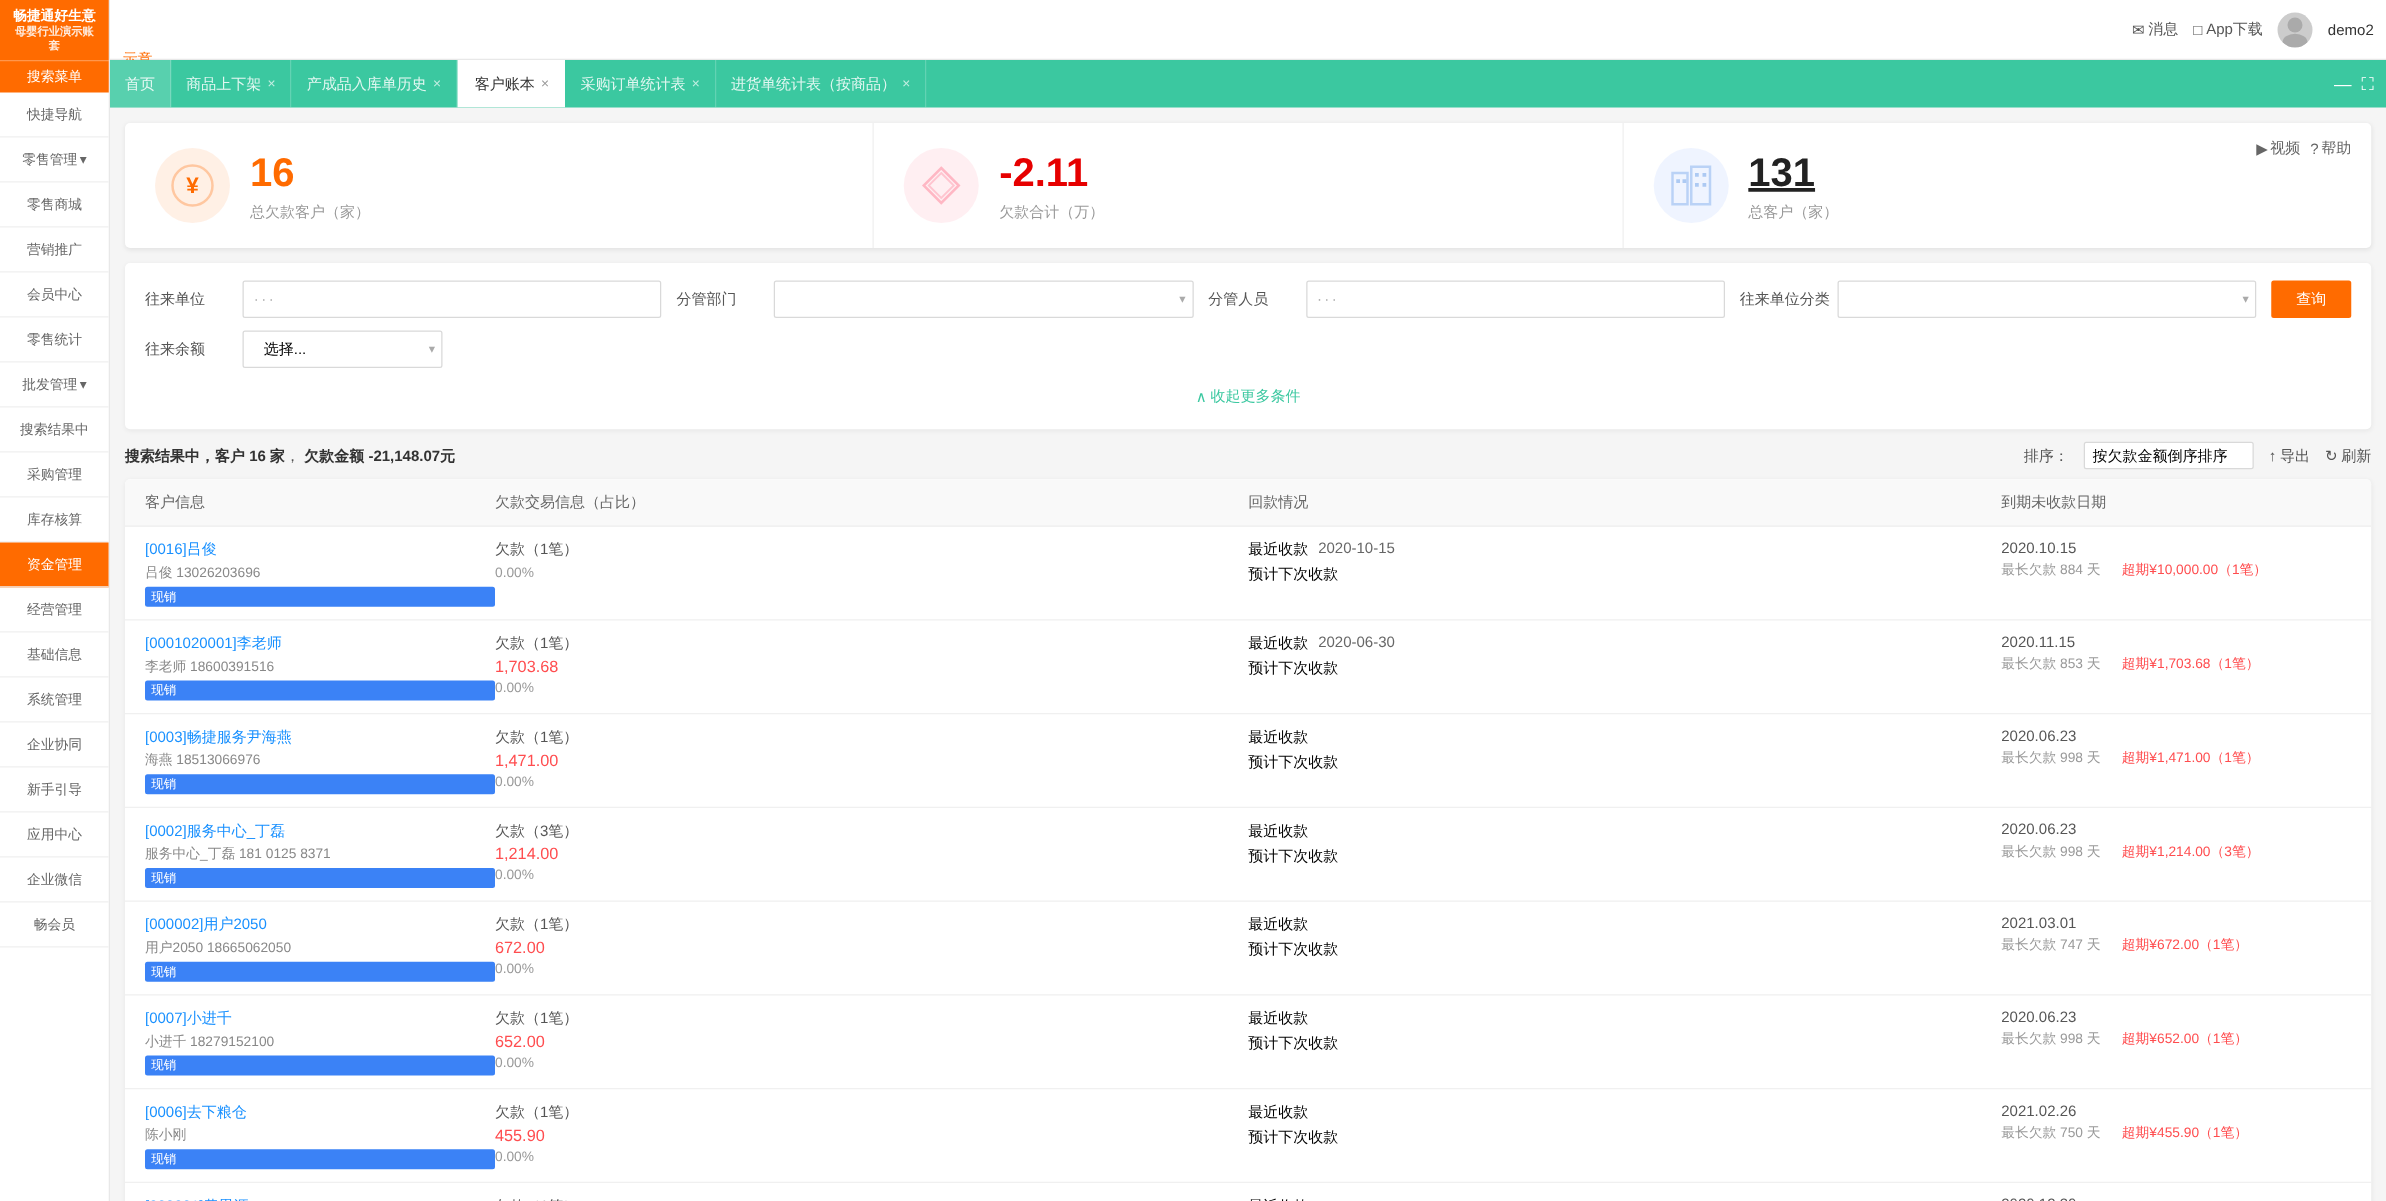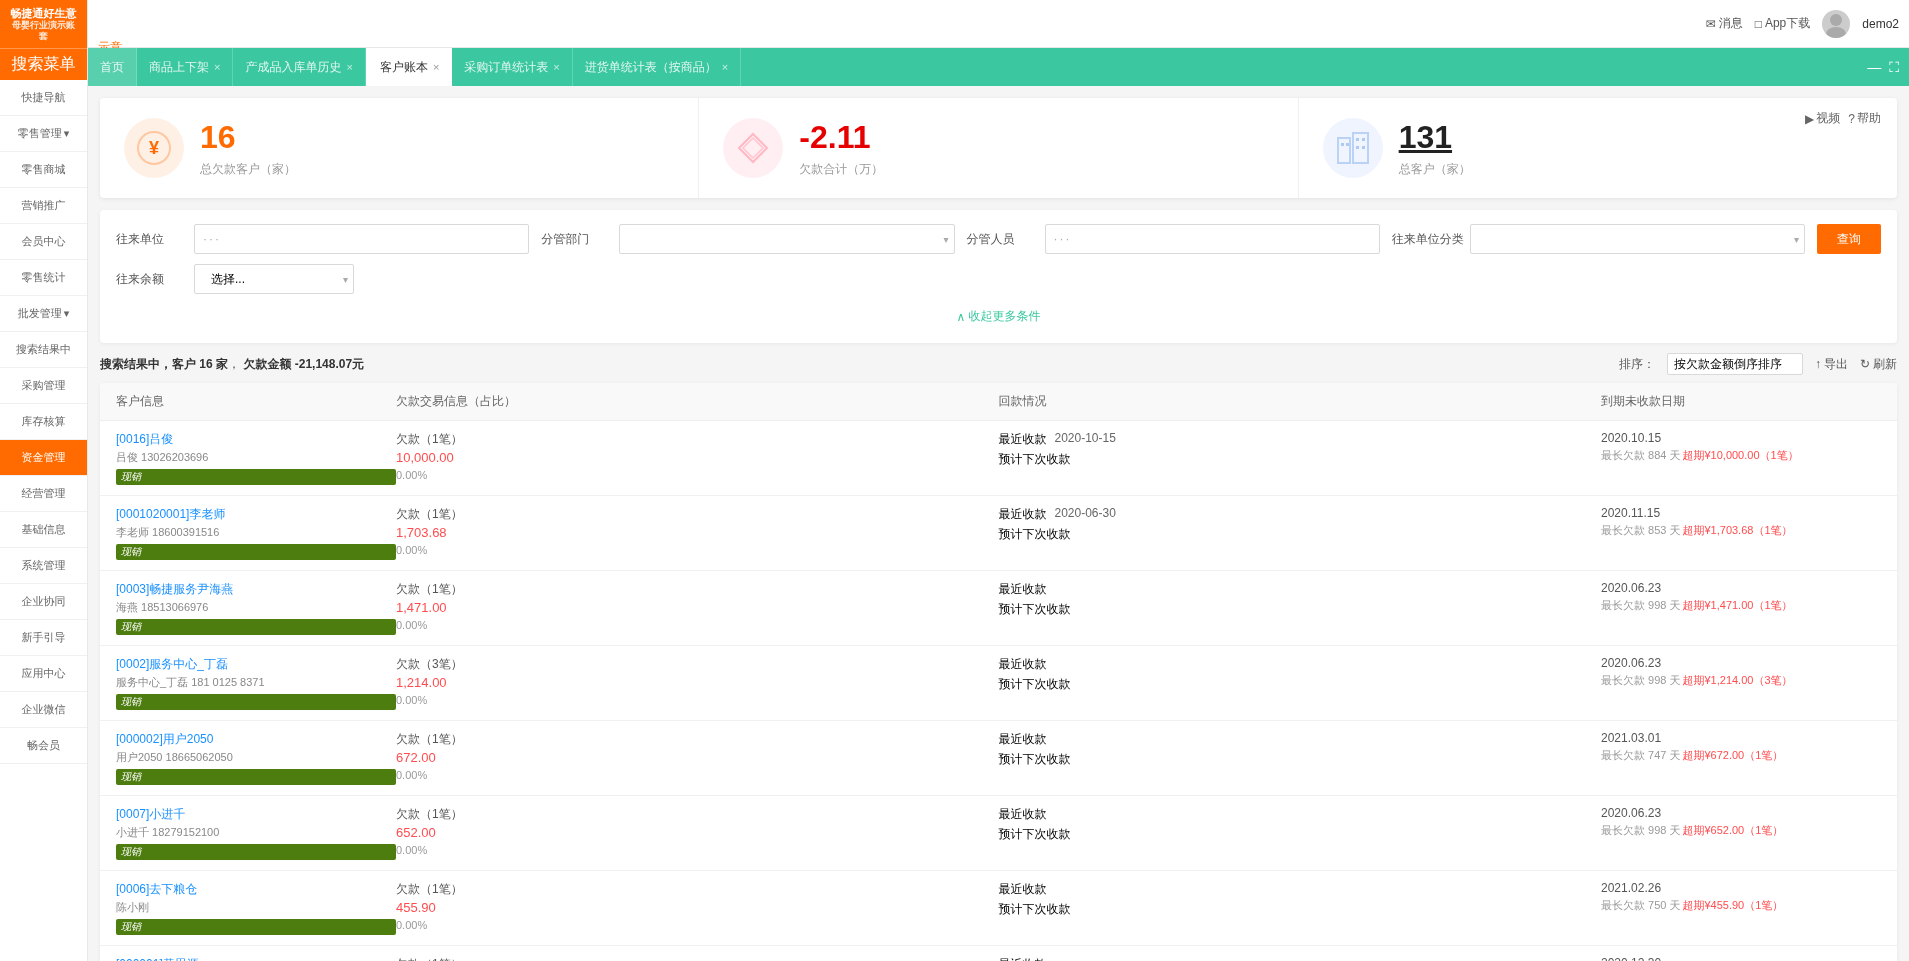--- a/index.html
+++ b/index.html
@@ -6,21 +6,21 @@
     body { font-family: 'Microsoft YaHei', Arial, sans-serif; font-size: 12px; background: #f5f5f5; color: #333; height: 961px; overflow: hidden; }
 
     
     .app-container { display: flex; height: 100%; }
     .sidebar { width: 88px; background: #fff; border-right: 1px solid #e8e8e8; display: flex; flex-direction: column; flex-shrink: 0; }
     .main-area { flex: 1; display: flex; flex-direction: column; overflow: hidden; }
 
     
     .sidebar-logo { background: #ff6b00; padding: 10px; display: flex; align-items: center; justify-content: center; height: 48px; cursor: pointer; }
     .sidebar-logo-text { color: #fff; font-size: 11px; font-weight: bold; line-height: 1.2; text-align: center; }
-    .sidebar-search { background: #ff6b00; color: #fff; font-size: 16px; text-align: center; padding: 5px; cursor: pointer; border-top: 1px solid rgba(255,255,255,0.3); }
+    .sidebar-search { background: #ff6b00; color: #fff; font-size: 11px; text-align: center; padding: 5px; cursor: pointer; border-top: 1px solid rgba(255,255,255,0.3); }
     .sidebar-nav { flex: 1; overflow-y: auto; }
     .sidebar-item { padding: 10px 5px; text-align: center; cursor: pointer; color: #666; font-size: 11px; border-bottom: 1px solid #f0f0f0; }
     .sidebar-item.active { background: #ff6b00; color: #fff; }
     .sidebar-item-with-arrow { display: flex; align-items: center; justify-content: center; gap: 2px; }
 
     
     .topbar { background: #fff; height: 48px; display: flex; align-items: center; justify-content: space-between; border-bottom: 1px solid #e8e8e8; padding: 0 10px; }
     .topbar-left { display: flex; align-items: center; gap: 8px; font-size: 12px; color: #666; margin-top: 48px; }
     .topbar-brand { color: #ff6b00; font-size: 12px; }
     .topbar-right { display: flex; align-items: center; gap: 12px; }
@@ -78,31 +78,31 @@
     .action-btn { display: flex; align-items: center; gap: 3px; cursor: pointer; color: #555; }
 
     
     .data-table { background: #fff; border-radius: 4px; overflow: hidden; box-shadow: 0 1px 4px rgba(0,0,0,0.06); }
     .table-header { display: grid; grid-template-columns: 280px 1fr 1fr 280px; background: #f9f9f9; border-bottom: 1px solid #eee; padding: 10px 16px; }
     .table-header-cell { font-size: 12px; color: #666; font-weight: 500; }
     .table-row { display: grid; grid-template-columns: 280px 1fr 1fr 280px; border-bottom: 1px solid #f0f0f0; padding: 10px 16px; align-items: start; }
     .customer-info { display: flex; flex-direction: column; gap: 2px; }
     .customer-name { color: #1890ff; font-size: 12px; cursor: pointer; text-decoration: none; }
     .customer-phone { font-size: 11px; color: #888; }
-    .customer-tag { display: inline-block; background: #4d7c0f; color: #fff; font-size: 10px; padding: 1px 5px; border-radius: 2px; margin-top: 2px; font-style: italic; }
+    .customer-tag { display: inline-block; background: #3b82f6; color: #fff; font-size: 10px; padding: 1px 5px; border-radius: 2px; margin-top: 2px; }
     .debt-info { display: flex; flex-direction: column; gap: 2px; }
     .debt-count { font-size: 12px; color: #555; }
     .debt-amount { color: #ff4d4f; font-size: 13px; font-weight: 500; }
     .debt-ratio { font-size: 11px; color: #999; margin-top: 2px; }
     .recovery-info { display: flex; flex-direction: column; gap: 3px; font-size: 12px; }
     .recovery-row { display: flex; gap: 8px; color: #666; }
     .recovery-label { color: #000000; }
     .due-info { display: flex; flex-direction: column; gap: 3px; font-size: 12px; }
     .due-date { color: #555; }
-    .due-overdue { display: flex; align-items: center; gap: 2px; flex-wrap: wrap; }
+    .due-overdue { display: flex; align-items: center; gap: 17px; flex-wrap: wrap; }
     .overdue-days { color: #999; font-size: 11px; }
     .overdue-amount { color: #ff4d4f; cursor: pointer; font-size: 11px; }
 
     
     ::-webkit-scrollbar { width: 6px; height: 6px; }
     ::-webkit-scrollbar-track { background: #f1f1f1; }
     ::-webkit-scrollbar-thumb { background: #ccc; border-radius: 3px; }
 
     .select-wrapper { position: relative; flex: 1; }
     .select-wrapper select { width: 100%; height: 30px; border: 1px solid #d9d9d9; border-radius: 2px; padding: 0 24px 0 16px; font-size: 12px; appearance: none; background: #fff; cursor: pointer; outline: none; }
@@ -346,21 +346,20 @@
         </div>
 
         <div class="table-row">
           <div class="customer-info">
             <a class="customer-name">[0016]吕俊</a>
             <span class="customer-phone">吕俊  13026203696</span>
             <span class="customer-tag">现销</span>
           </div>
           <div class="debt-info">
             <span class="debt-count">欠款（1笔）</span>
-            <span class="debt-amount">10,000.00</span>
             <span class="debt-ratio">0.00%</span>
           </div>
           <div class="recovery-info">
             <div class="recovery-row">
               <span class="recovery-label">最近收款</span>
               <span>2020-10-15</span>
             </div>
             <div class="recovery-row">
               <span class="recovery-label">预计下次收款</span>
             </div>

